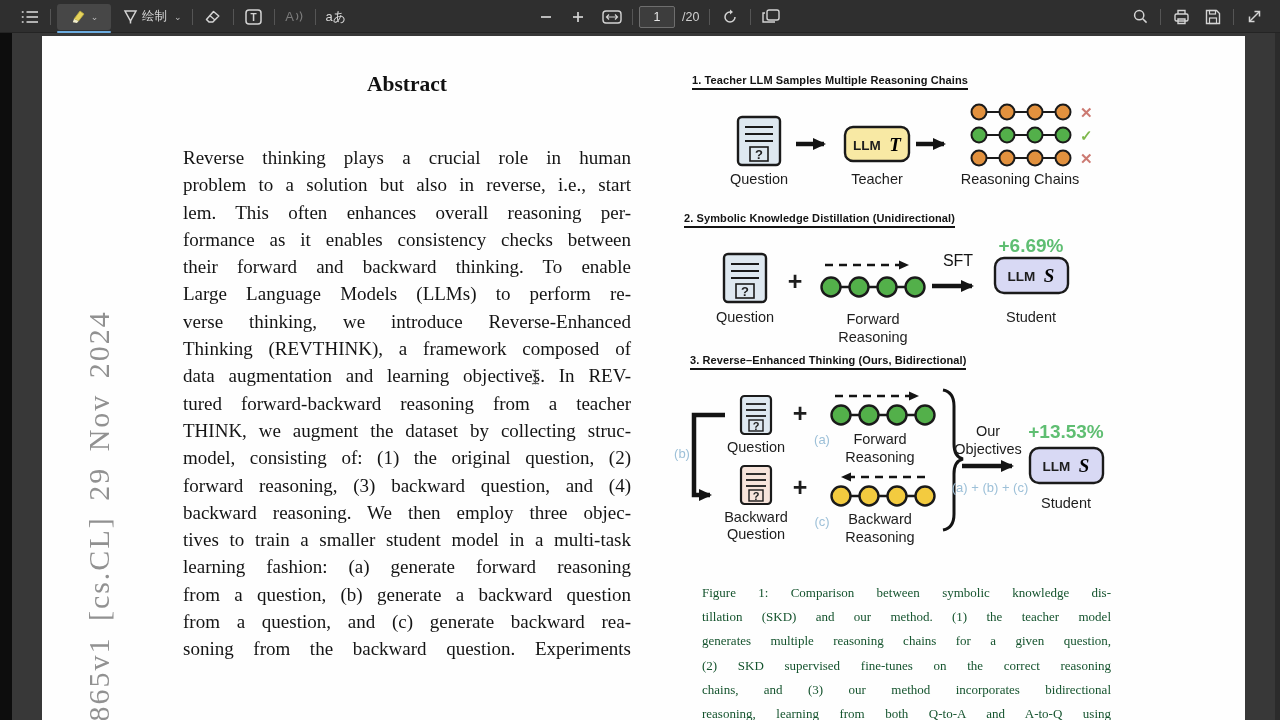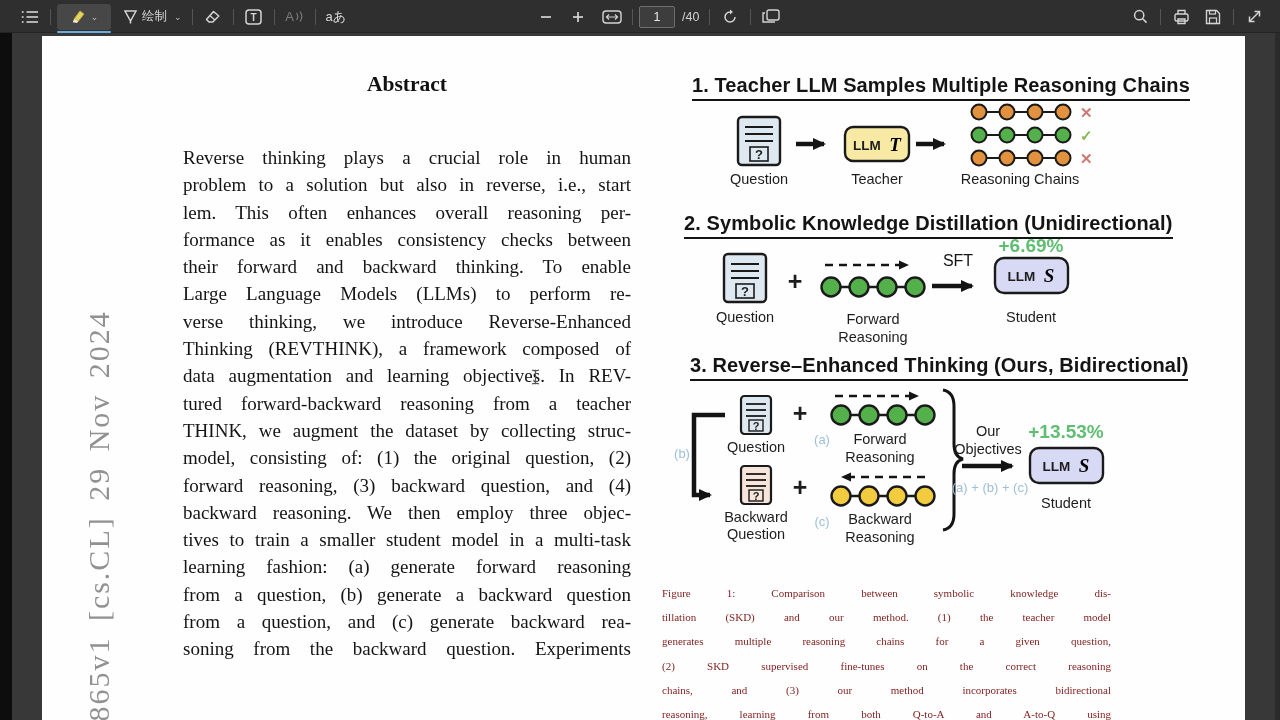--- a/index.html
+++ b/index.html
@@ -40,25 +40,25 @@
   .abs-title { position:absolute; left:141px; top:36px; width:448px; text-align:center;
                font-family:"Liberation Serif", serif; font-weight:bold; font-size:21.5px; color:#111; }
   .abs-col { position:absolute; left:141px; top:108px; width:448px; }
   .aline { text-align:justify; text-align-last:justify; height:27.3px;
            font-family:"Liberation Serif", serif; font-size:19px; line-height:27.3px; color:#141414;
            white-space:nowrap; overflow:visible; }
 
   
   .cap-col { position:absolute; left:620px; top:545px; width:449px; }
   .cline { text-align:justify; text-align-last:justify; height:24.2px;
-           font-family:"Liberation Serif", serif; font-size:11px; line-height:24.2px; color:#7f1d1d;
-           white-space:nowrap; }
-
-  
-  .fheading { position:absolute; font-weight:bold; font-size:20px; color:#141414;
+           font-family:"Liberation Serif", serif; font-size:13px; line-height:24.2px; color:#14532d;
+           white-space:nowrap;margin-left:40px; }
+
+  
+  .fheading { position:absolute; font-weight:bold; font-size:11px; color:#141414;
               border-bottom:2.5px solid #141414; padding-bottom:2px; letter-spacing:0.1px;
               white-space:nowrap; }
 
   
   .flabel { font-family:"Liberation Sans", sans-serif; font-size:14.5px; fill:#1d1d1d; }
   .ftag   { font-family:"Liberation Sans", sans-serif; font-size:13px; }
   .fgain  { font-family:"Liberation Sans", sans-serif; font-size:19px; font-weight:600; }
   .fboxt  { font-family:"Liberation Sans", sans-serif; font-size:13.5px; font-weight:bold; fill:#1d1d1d; }
   .fsym   { font-family:"Liberation Serif", serif; font-style:italic; font-size:19px; font-weight:600; }
   .fplus  { font-family:"Liberation Sans", sans-serif; font-size:25px; font-weight:bold; fill:#1d1d1d; }
@@ -147,21 +147,21 @@
       </svg>
     </div>
     <div class="tbtn" style="margin-left:6px;">
       <svg width="20" height="14" viewBox="0 0 20 14">
         <rect x="1" y="1" width="18" height="12" rx="3" fill="none" stroke="#d4d4d4" stroke-width="1.4"></rect>
         <path d="M5,7 h10 M7,4.5 L4.5,7 L7,9.5 M13,4.5 L15.5,7 L13,9.5" fill="none" stroke="#d4d4d4" stroke-width="1.2"></path>
       </svg>
     </div>
     <div class="tsep"></div>
     <input class="pageinput" value="1" style="">
-    <span class="pagetotal">/40</span>
+    <span class="pagetotal">/20</span>
     <div class="tsep" style="margin-left:10px;"></div>
     <div class="tbtn">
       <svg width="16" height="16" viewBox="0 0 16 16">
         <path d="M13,8 A5,5 0 1 1 8,3" fill="none" stroke="#d4d4d4" stroke-width="1.5"></path>
         <path d="M8,0.5 L11,3 L8,5.5 Z" fill="#d4d4d4"></path>
       </svg>
     </div>
     <div class="tsep"></div>
     <div class="tbtn">
       <svg width="18" height="15" viewBox="0 0 18 15">

